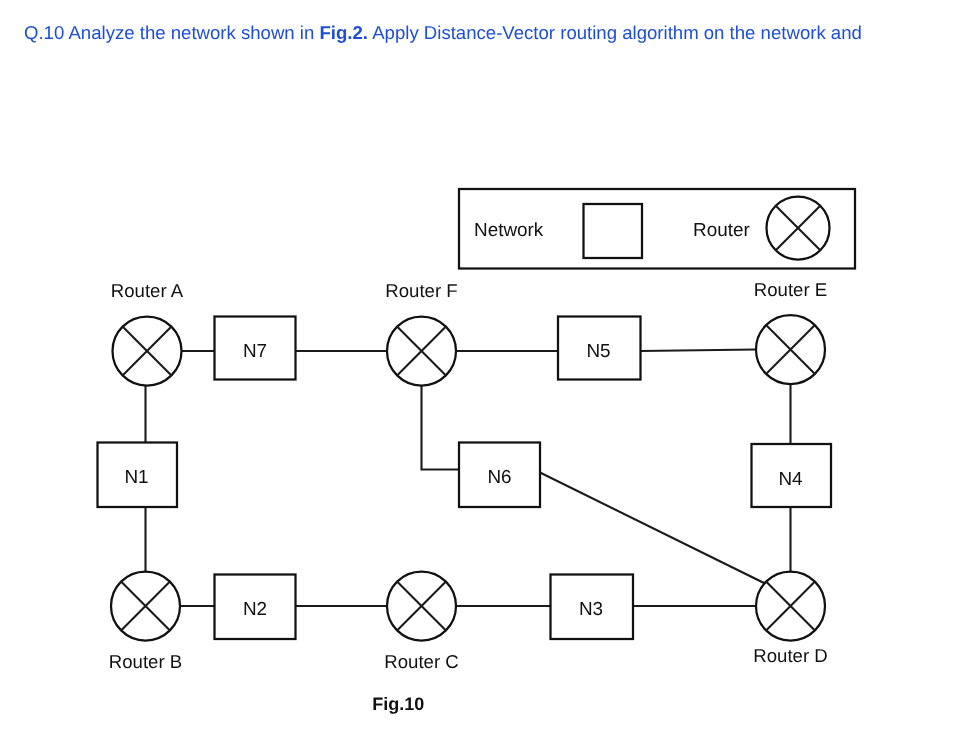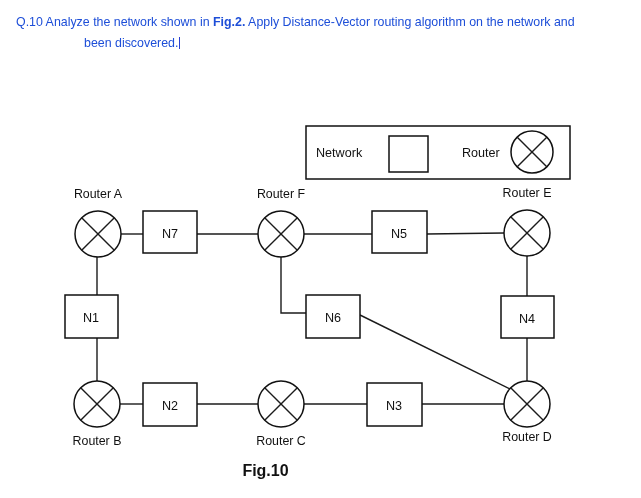--- a/index.html
+++ b/index.html
@@ -84,31 +84,30 @@
     font-family: "Liberation Sans", sans-serif;
     font-size: 12.6px;
     fill: #111111;
   }
   #figure-caption {
     position: absolute;
     left: 0;
     top: 462px;
     width: 531px;
     text-align: center;
-    font-size: 16px;
+    font-size: 12px;
     font-weight: bold;
     color: #111111;
   }
 </style>
 </head>
 <body>
 
 <div id="question-text">
   <div class="q-line"><span>Q.10 Analyze the network shown in </span><b>Fig.2.</b><span> Apply Distance-Vector routing algorithm on the network and</span></div>
-  <div class="q-line q-indent"><span>been discovered.</span><span class="caret"></span></div>
 </div>
 
 <div id="diagram-area">
   <svg class="diagram" viewBox="0 0 641 498">
 
     <rect class="legend-frame" x="306" y="126" width="264" height="53"></rect>
     <text class="legend-label" x="316" y="157">Network</text>
     <rect class="shape" x="389" y="136" width="39" height="36"></rect>
     <text class="legend-label" x="462" y="157">Router</text>
     <g>

